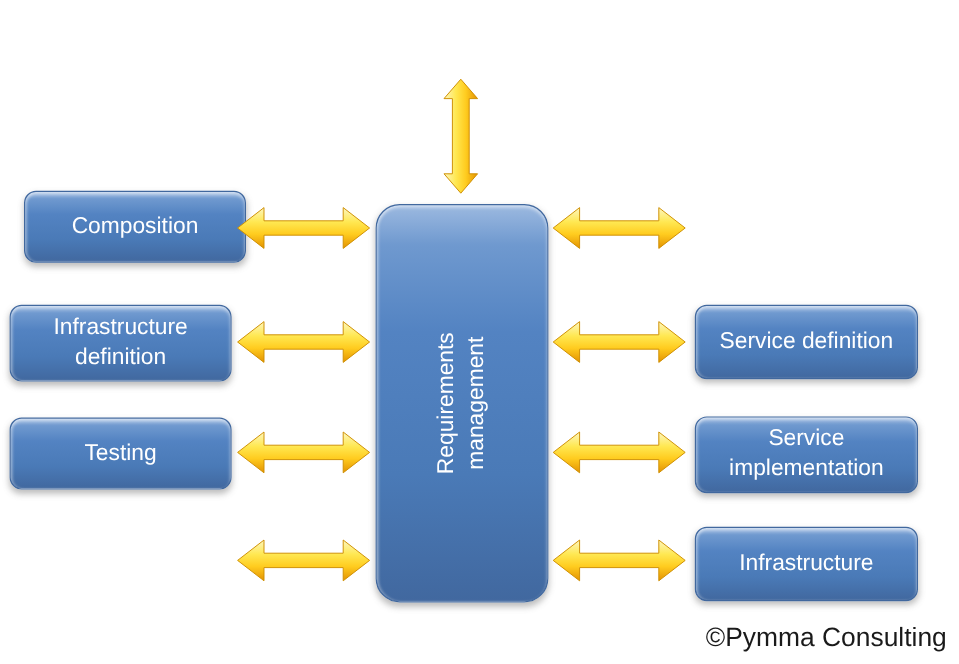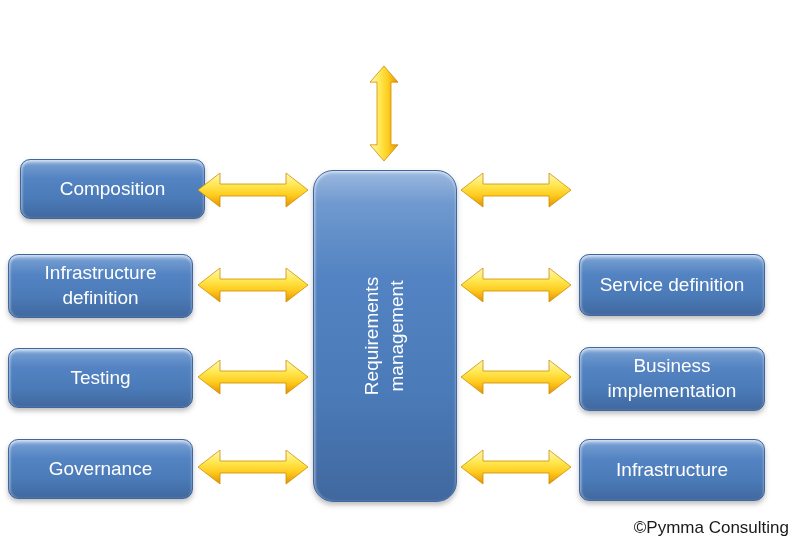--- a/index.html
+++ b/index.html
@@ -39,21 +39,21 @@
   .a-l1 { left:196px; top:170px; width:114px; height:40px; }
   .a-l2 { left:196px; top:265px; width:114px; height:40px; }
   .a-l3 { left:196px; top:357px; width:114px; height:40px; }
   .a-l4 { left:196px; top:447px; width:114px; height:40px; }
   .a-r1 { left:459px; top:170px; width:114px; height:40px; }
   .a-r2 { left:459px; top:265px; width:114px; height:40px; }
   .a-r3 { left:459px; top:357px; width:114px; height:40px; }
   .a-r4 { left:459px; top:447px; width:114px; height:40px; }
   .credit {
     position:absolute; right:10px; top:518px;
-    font-size:17px; color:#1a1a1a;
+    font-size:22px; color:#1a1a1a;
   }
   .defs-holder { position:absolute; width:0; height:0; }
 </style>
 </head>
 <body>
 
 <div id="canvas">
 
   <svg class="defs-holder" aria-hidden="true">
     <defs>
@@ -85,29 +85,26 @@
 
   <div class="node n-l1">
     <span>Composition</span>
   </div>
   <div class="node n-l2">
     <span>Infrastructure definition</span>
   </div>
   <div class="node n-l3">
     <span>Testing</span>
   </div>
-  <div class="node n-l4">
-    <span>Governance</span>
-  </div>
 
   <div class="node n-r2">
     <span>Service definition</span>
   </div>
   <div class="node n-r3">
-    <span>Business implementation</span>
+    <span>Service implementation</span>
   </div>
   <div class="node n-r4">
     <span>Infrastructure</span>
   </div>
 
   <div class="arrow a-l1">
     <svg viewBox="0 0 114 40" preserveAspectRatio="none">
       <polygon points="2,20 24,3 24,14 90,14 90,3 112,20 90,37 90,26 24,26 24,37" fill="url(#goldH)" stroke="#ce8e00" stroke-width="0.8"></polygon>
     </svg>
   </div>

